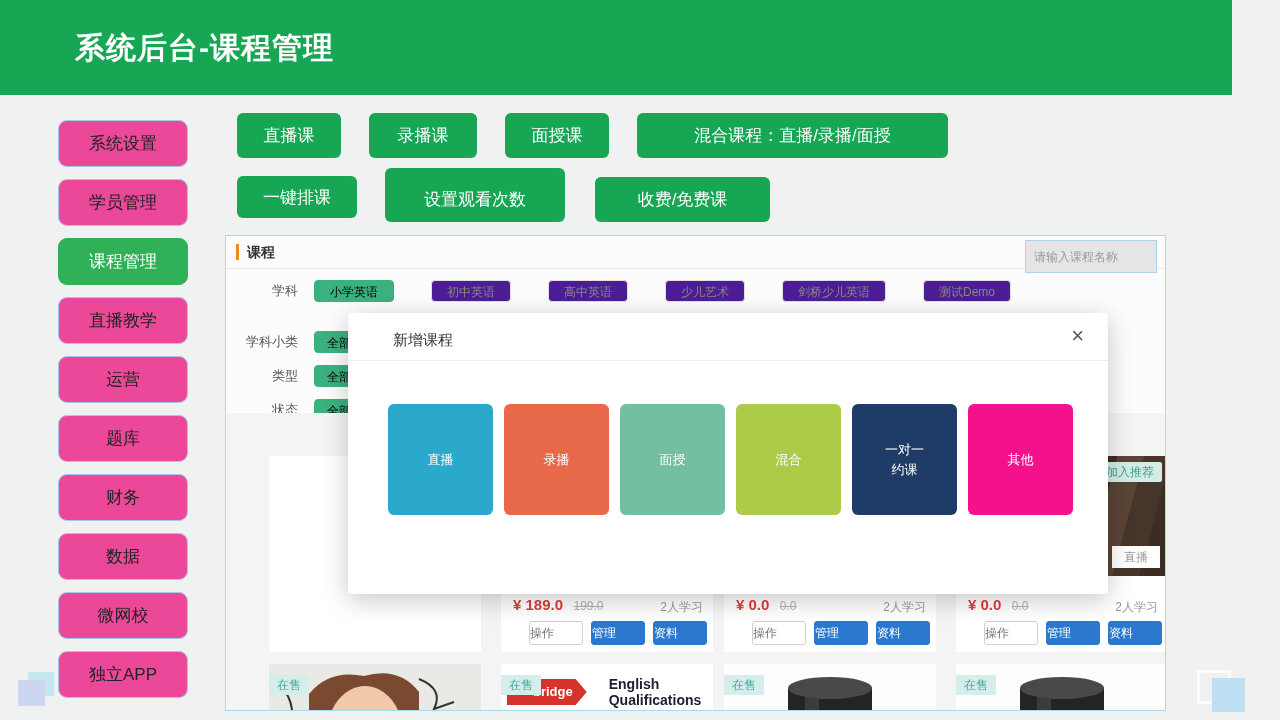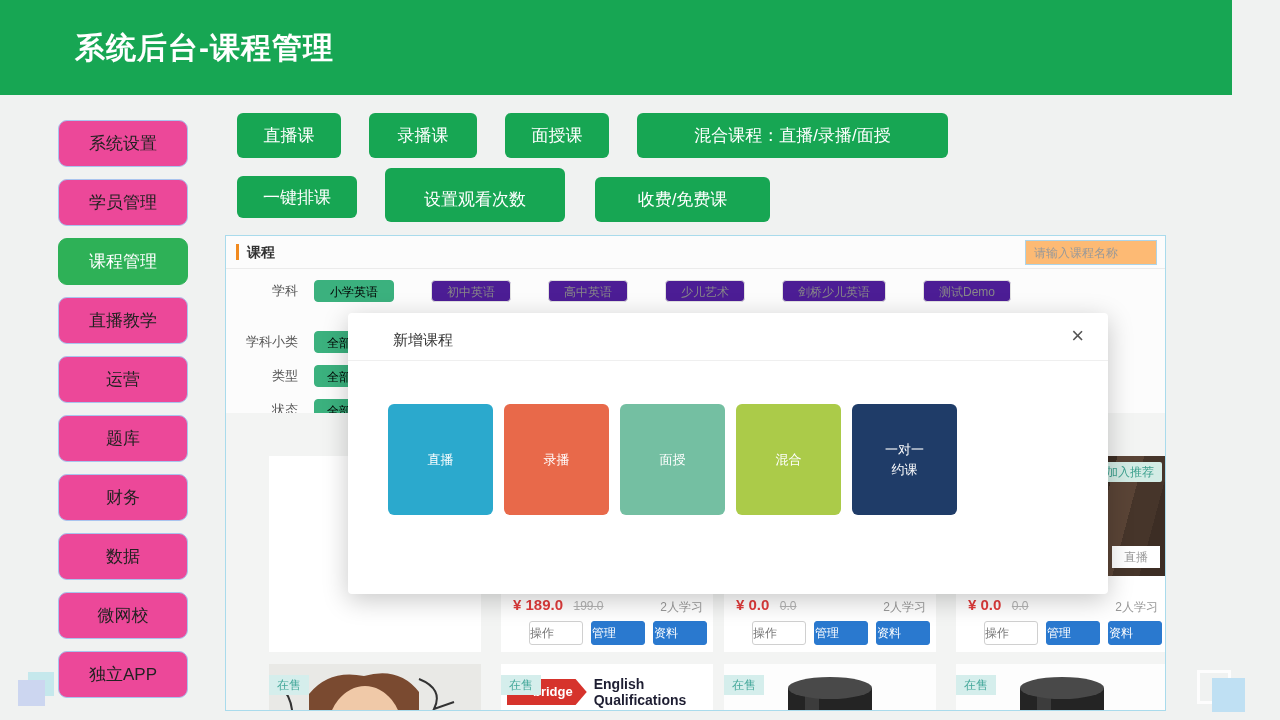--- a/index.html
+++ b/index.html
@@ -18,21 +18,21 @@
   
   .qa-btn { position:absolute; background:#17a653; color:#fff; border:none; border-radius:6px; font-size:17px; text-align:center; cursor:pointer; font-family:inherit; }
   .qa-row1 { position:absolute; left:237px; top:113px; display:flex; gap:28px; }
   .qa-row1 .qa-btn { position:static; height:45px; line-height:45px; }
 
   
   .panel { position:absolute; left:225px; top:235px; width:941px; height:476px; background:#fcfcfc; border:1px solid #a9dbec; overflow:hidden; }
   .panel-head { position:relative; height:33px; border-bottom:1px solid #ebebeb; }
   .panel-accent { position:absolute; left:10px; top:8px; width:3px; height:16px; background:#f18a1f; }
   .panel-title { position:absolute; left:21px; top:8px; font-size:14px; font-weight:bold; color:#333; }
-  .search-input { position:absolute; right:8px; top:4px; width:132px; height:25px; border:1px solid #add4e8; font-size:12px; padding:0 8px; color:#333; background:#fdba74; outline:none; font-family:inherit; }
+  .search-input { position:absolute; right:8px; top:4px; width:132px; height:33px; border:1px solid #add4e8; font-size:12px; padding:0 8px; color:#333; background:#e5e5e5; outline:none; font-family:inherit; }
   .search-input::placeholder { color:#999; }
 
   .filters { position:relative; }
   .filter-row { position:absolute; left:0; display:flex; align-items:center; }
   .filter-label { display:inline-block; width:72px; text-align:right; font-size:13px; color:#555; margin-right:16px; }
   .chip { height:22px; line-height:22px; padding:0 15px; border-radius:4px; font-size:12px; background:#4c1d95; border:1px solid #e0e0e0; color:#888; cursor:pointer; }
   .chip.active { background:#3bb17e; border-color:#3bb17e; color:#000000; }
   .chip-gap { display:flex; gap:37px; }
   .filters-divider { position:absolute; left:0; top:172px; width:100%; border-bottom:1px solid #e8e8e8; }
 
@@ -58,21 +58,21 @@
   .pen { position:absolute; left:86px; top:34px; width:7px; height:88px; background:#1c1c1c; transform:rotate(24deg); border-radius:3px; }
 
   
   .photo-woman { position:absolute; inset:0; background:#e9e9e6; }
   
   .photo-prod { position:absolute; inset:0; background:#fdfdfd; display:flex; align-items:flex-start; justify-content:center; }
 
   
   .logo-row { position:absolute; left:6px; top:12px; display:flex; align-items:center; }
   .logo-red { position:relative; height:26px; line-height:26px; background:#d6332c; color:#fff; font-weight:bold; font-size:13px; padding:0 14px 0 26px; clip-path:polygon(0 0,86% 0,100% 50%,86% 100%,0 100%); }
-  .logo-black { margin-left:7px; font-size:14px; font-weight:bold; color:#1e1e32; }
+  .logo-black { margin-left:22px; font-size:14px; font-weight:bold; color:#1e1e32; }
 
   
   .modal { position:absolute; left:348px; top:313px; width:760px; height:281px; background:#fff; border-radius:4px; box-shadow:0 6px 26px rgba(0,0,0,.22); z-index:50; }
   .modal-title { position:absolute; left:45px; top:18px; font-size:15px; color:#333; }
   .modal-close { position:absolute; right:24px; top:12px; font-size:22px; color:#555; cursor:pointer; line-height:1; }
   .modal-divider { position:absolute; left:0; top:47px; width:100%; border-bottom:1px solid #efefef; }
   .type-cards { position:absolute; left:40px; top:91px; display:flex; gap:11px; }
   .type-card { width:105px; height:111px; border-radius:6px; display:flex; align-items:center; justify-content:center; cursor:pointer; }
   .type-card span { color:#fff; font-size:13px; text-align:center; white-space:pre-line; line-height:1.5; }
 
@@ -268,19 +268,22 @@
     <div class="type-card" style="background: rgb(116, 191, 162);">
       <span>面授</span>
     </div>
     <div class="type-card" style="background: rgb(171, 203, 73);">
       <span>混合</span>
     </div>
     <div class="type-card" style="background: rgb(31, 60, 104);">
       <span>一对一
 约课</span>
     </div>
+    <div class="type-card" style="background: rgb(243, 18, 140);">
+      <span>其他</span>
+    </div>
   </div>
 </div>
 
 <div class="deco" style="left:28px; top:672px; width:26px; height:24px; background:#c5e8ec;"></div>
 <div class="deco" style="left:18px; top:680px; width:27px; height:26px; background:#ccd6f0;"></div>
 <div class="deco" style="left:1197px; top:670px; width:34px; height:34px; border:3px solid #fdfdfd;"></div>
 <div class="deco" style="left:1212px; top:678px; width:33px; height:34px; background:#bfe0f3;"></div>
 
 </body></html>

